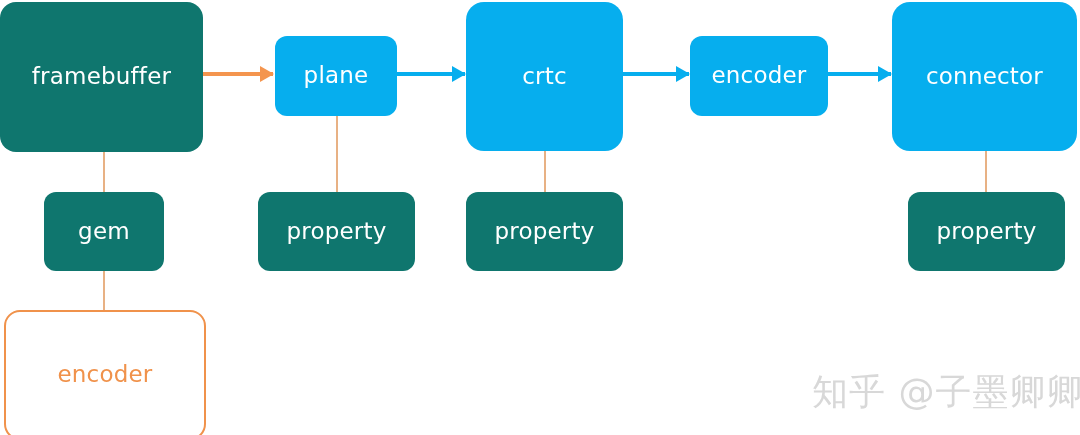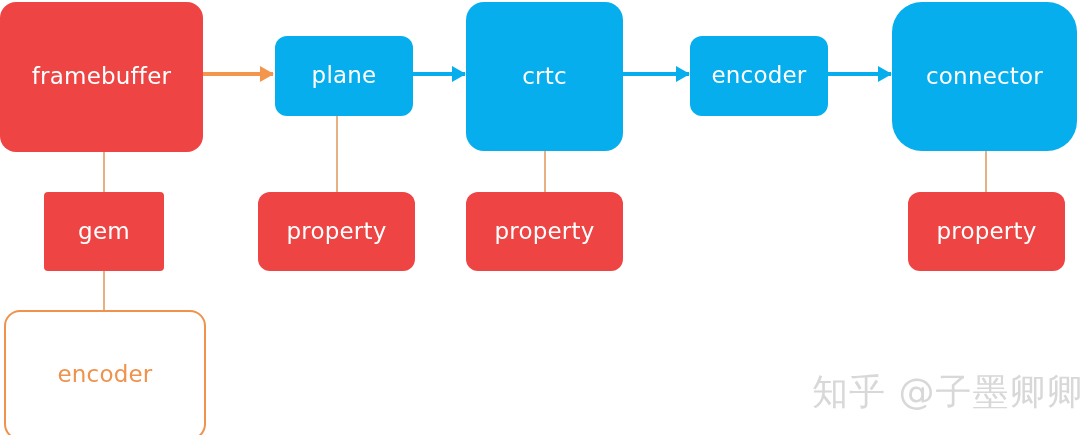--- a/index.html
+++ b/index.html
@@ -25,21 +25,21 @@
     justify-content: center;
     text-align: center;
     border-radius: 14px;
     color: #ffffff;
     font-size: 23px;
     font-weight: 400;
     letter-spacing: 0.2px;
     line-height: 1.1;
     user-select: none;
   }
-  .node.orange { background: #ef4444; }
+  .node.orange { background: #0f766e; }
   .node.blue   { background: #06AEEE; }
   .node.outline {
     background: #ffffff;
     border: 2px solid #F0924B;
     color: #F0924B;
   }
   .node-label { pointer-events: none; }
 
   
   .vline {
@@ -107,37 +107,37 @@
   </div>
   <div class="arrow blue" style="left:828px; top:72px; width:63px;">
     <span class="shaft"></span>
     <span class="head"></span>
   </div>
 
   <div class="node orange" style="left:0px; top:2px; width:203px; height:150px; border-radius:16px;">
     <span class="node-label">framebuffer</span>
   </div>
 
-  <div class="node blue" style="left:275px; top:36px; width:138px; height:80px; border-radius:12px;">
+  <div class="node blue" style="left:275px; top:36px; width:122px; height:80px; border-radius:12px;">
     <span class="node-label">plane</span>
   </div>
 
   <div class="node blue" style="left:466px; top:2px; width:157px; height:149px; border-radius:18px;">
     <span class="node-label">crtc</span>
   </div>
 
   <div class="node blue" style="left:690px; top:36px; width:138px; height:80px; border-radius:12px;">
     <span class="node-label">encoder</span>
   </div>
 
-  <div class="node blue" style="left:892px; top:2px; width:185px; height:149px; border-radius:30px;">
+  <div class="node blue" style="left:892px; top:2px; width:185px; height:149px; border-radius:18px;">
     <span class="node-label">connector</span>
   </div>
 
-  <div class="node orange" style="left:44px; top:192px; width:120px; height:79px; border-radius:4px;text-align:right;">
+  <div class="node orange" style="left:44px; top:192px; width:120px; height:79px; border-radius:12px;text-align:right;">
     <span class="node-label">gem</span>
   </div>
 
   <div class="node orange" style="left:258px; top:192px; width:157px; height:79px; border-radius:12px;">
     <span class="node-label">property</span>
   </div>
 
   <div class="node orange" style="left:466px; top:192px; width:157px; height:79px; border-radius:12px;">
     <span class="node-label">property</span>
   </div>

